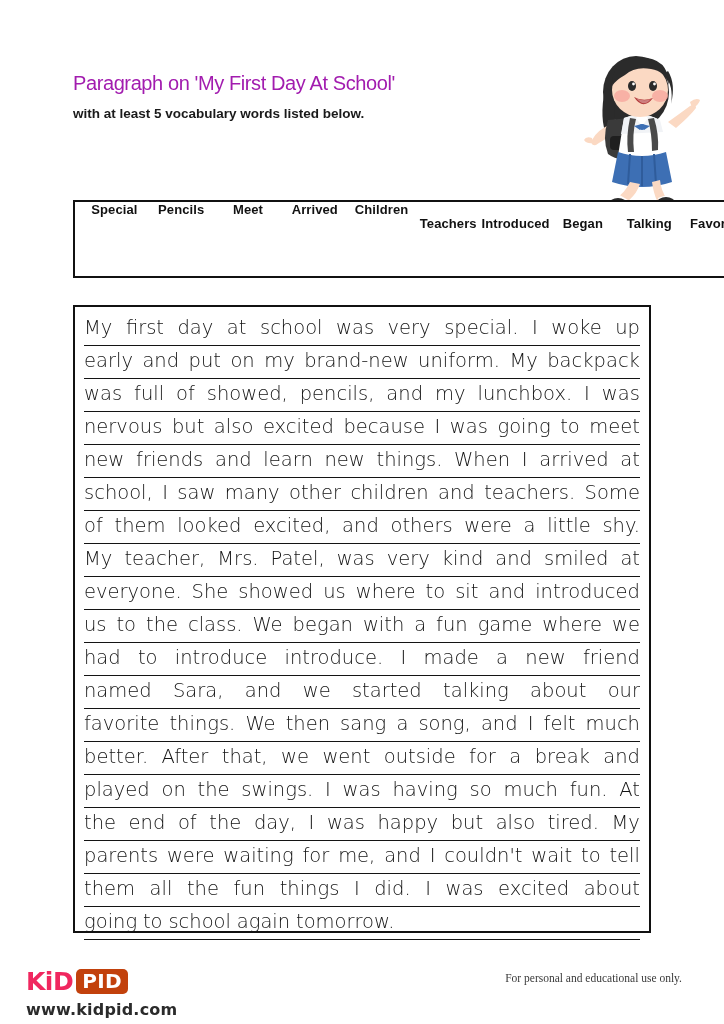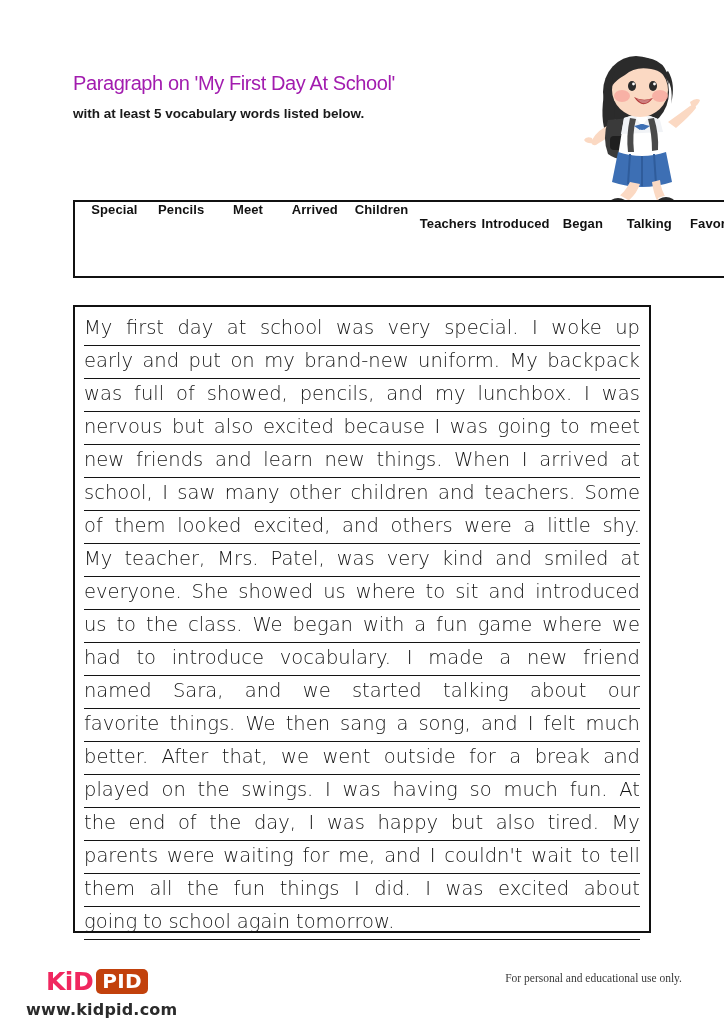--- a/index.html
+++ b/index.html
@@ -140,21 +140,20 @@
     height: 27px;
   }
 
   .logo-kid {
     font-size: 25px;
     font-weight: bold;
     color: #f0275f;
     letter-spacing: -0.5px;
     line-height: 1;
     font-family: "DejaVu Sans", sans-serif;
-    margin-left: 20px;
   }
 
   .logo-pid {
     margin-left: 3px;
     background: #c2410c;
     border-radius: 5px;
     padding: 2px 6px 3px 6px;
     font-size: 20px;
     font-weight: bold;
     color: #ffffff;
@@ -392,21 +391,21 @@
           <span class="w">a</span>
           <span class="w">fun</span>
           <span class="w">game</span>
           <span class="w">where</span>
           <span class="w">we</span>
         </div>
         <div class="para-line justify">
           <span class="w">had</span>
           <span class="w">to</span>
           <span class="w">introduce</span>
-          <span class="w">vocabulary.</span>
+          <span class="w">introduce.</span>
           <span class="w">I</span>
           <span class="w">made</span>
           <span class="w">a</span>
           <span class="w">new</span>
           <span class="w">friend</span>
         </div>
         <div class="para-line justify">
           <span class="w">named</span>
           <span class="w">Sara,</span>
           <span class="w">and</span>

